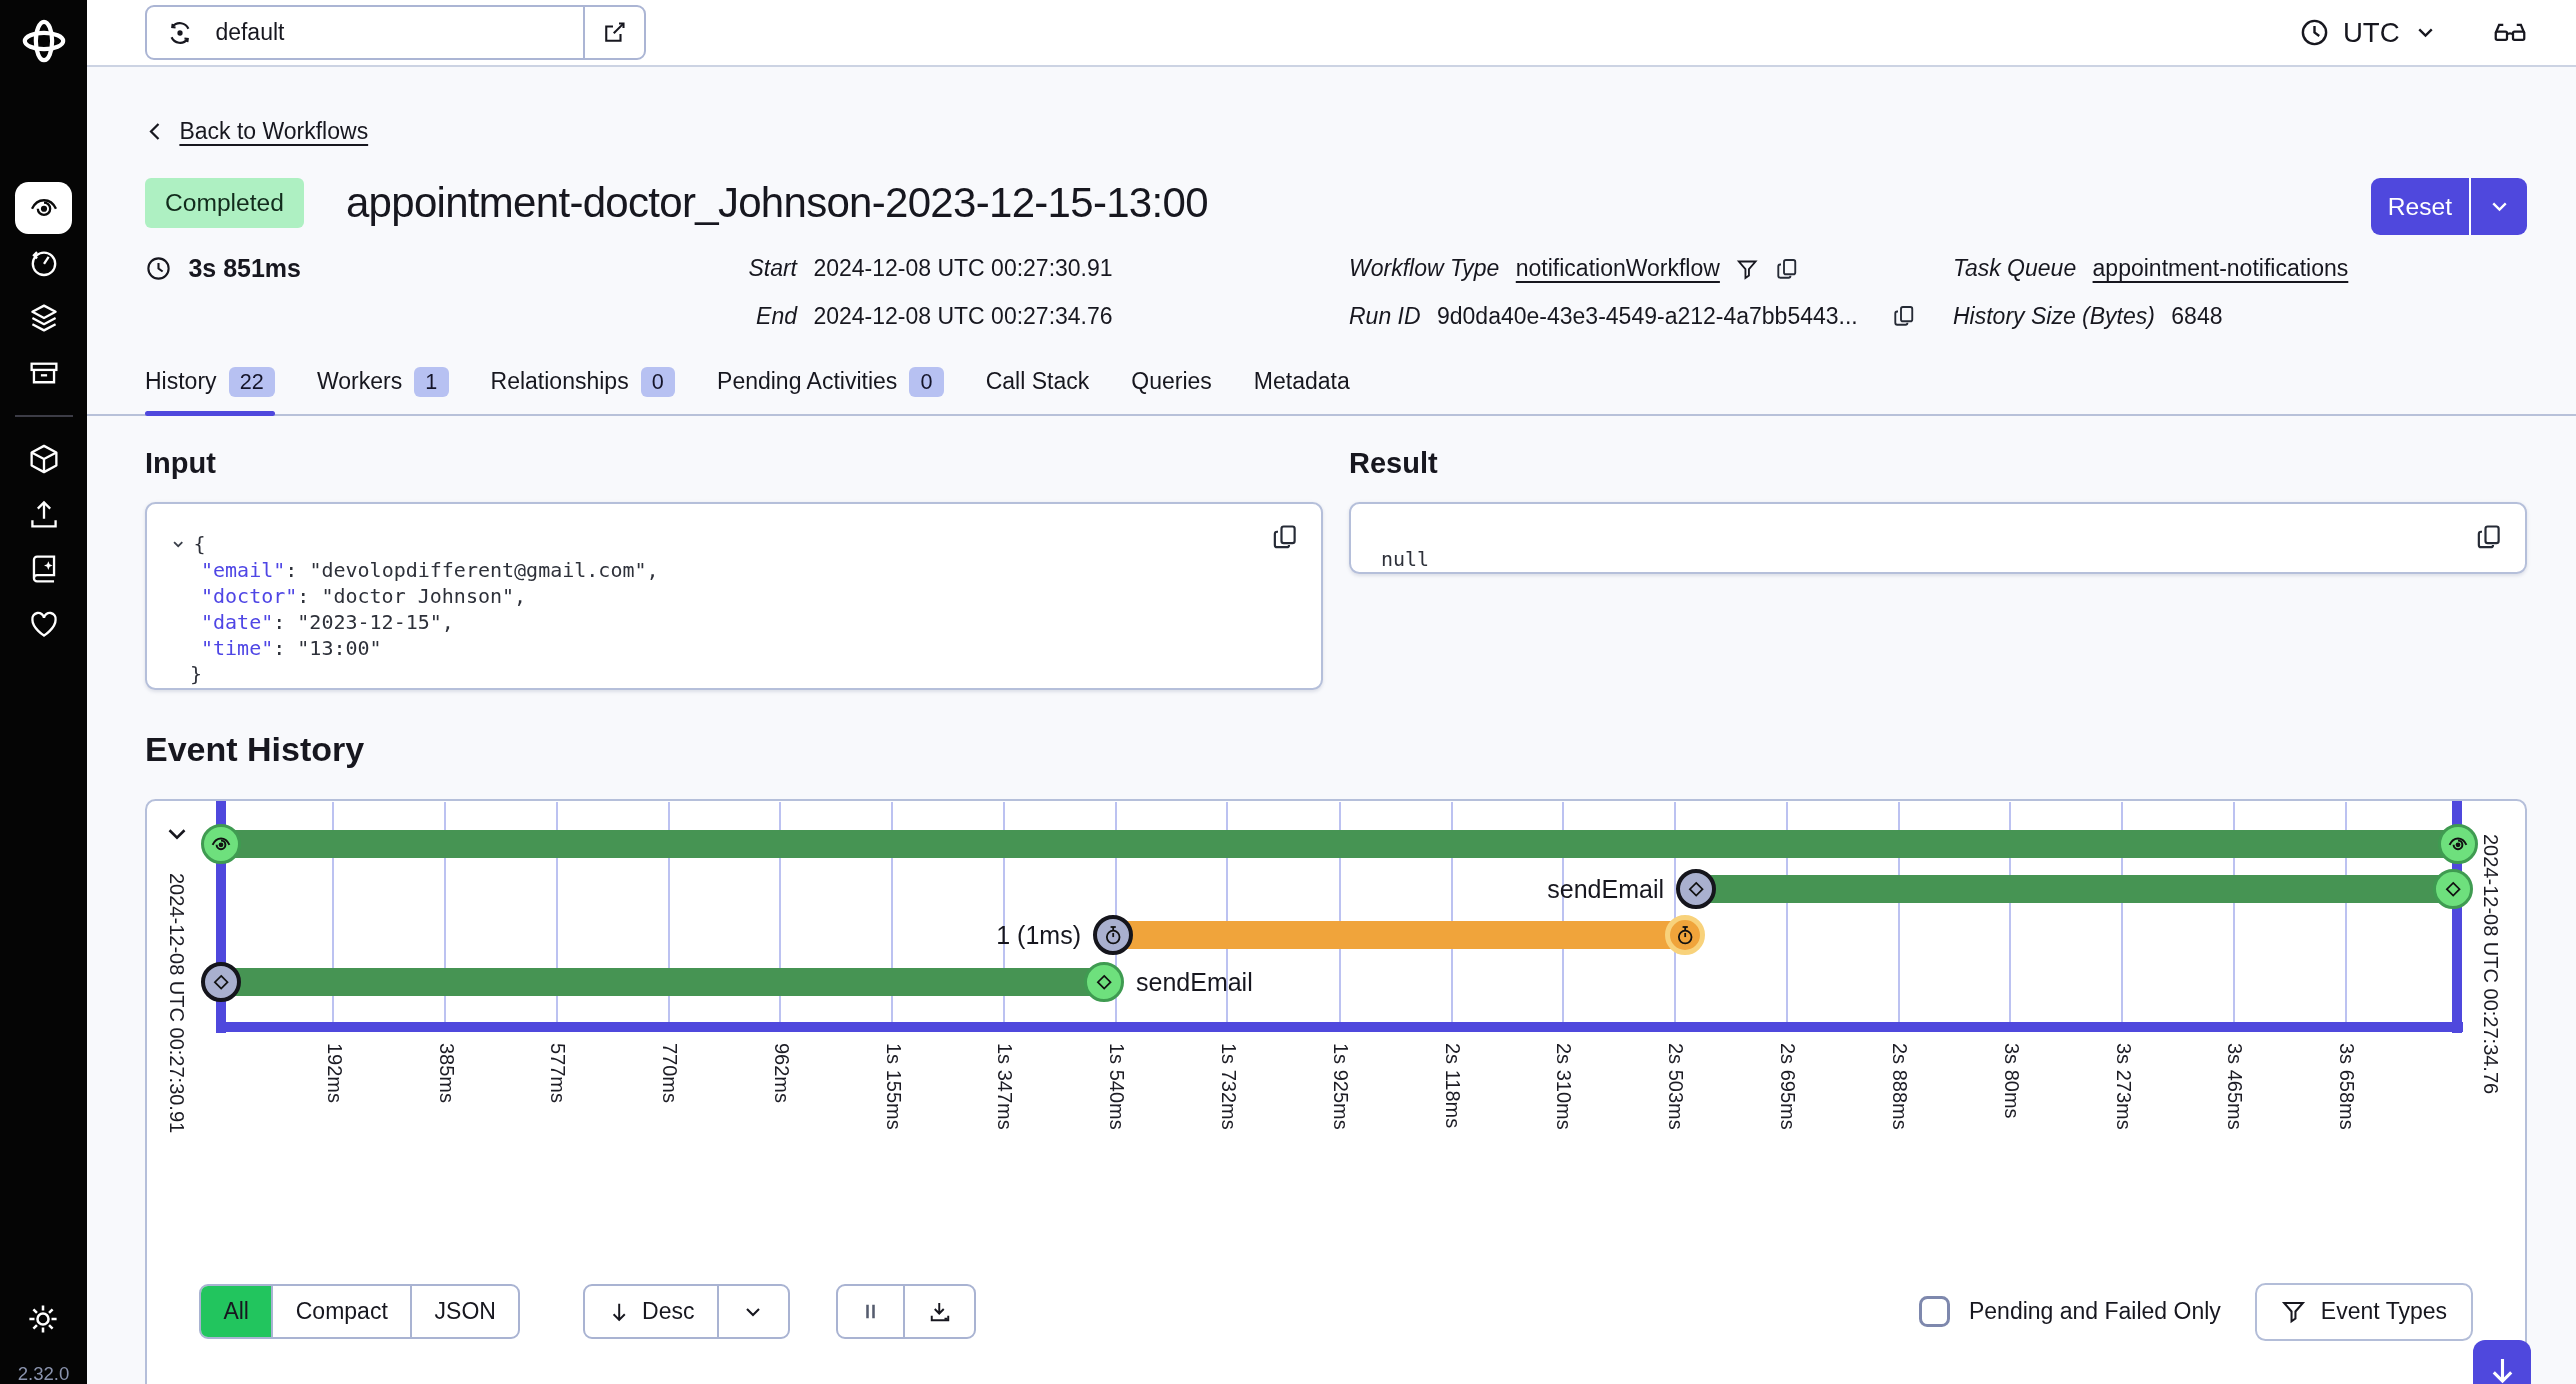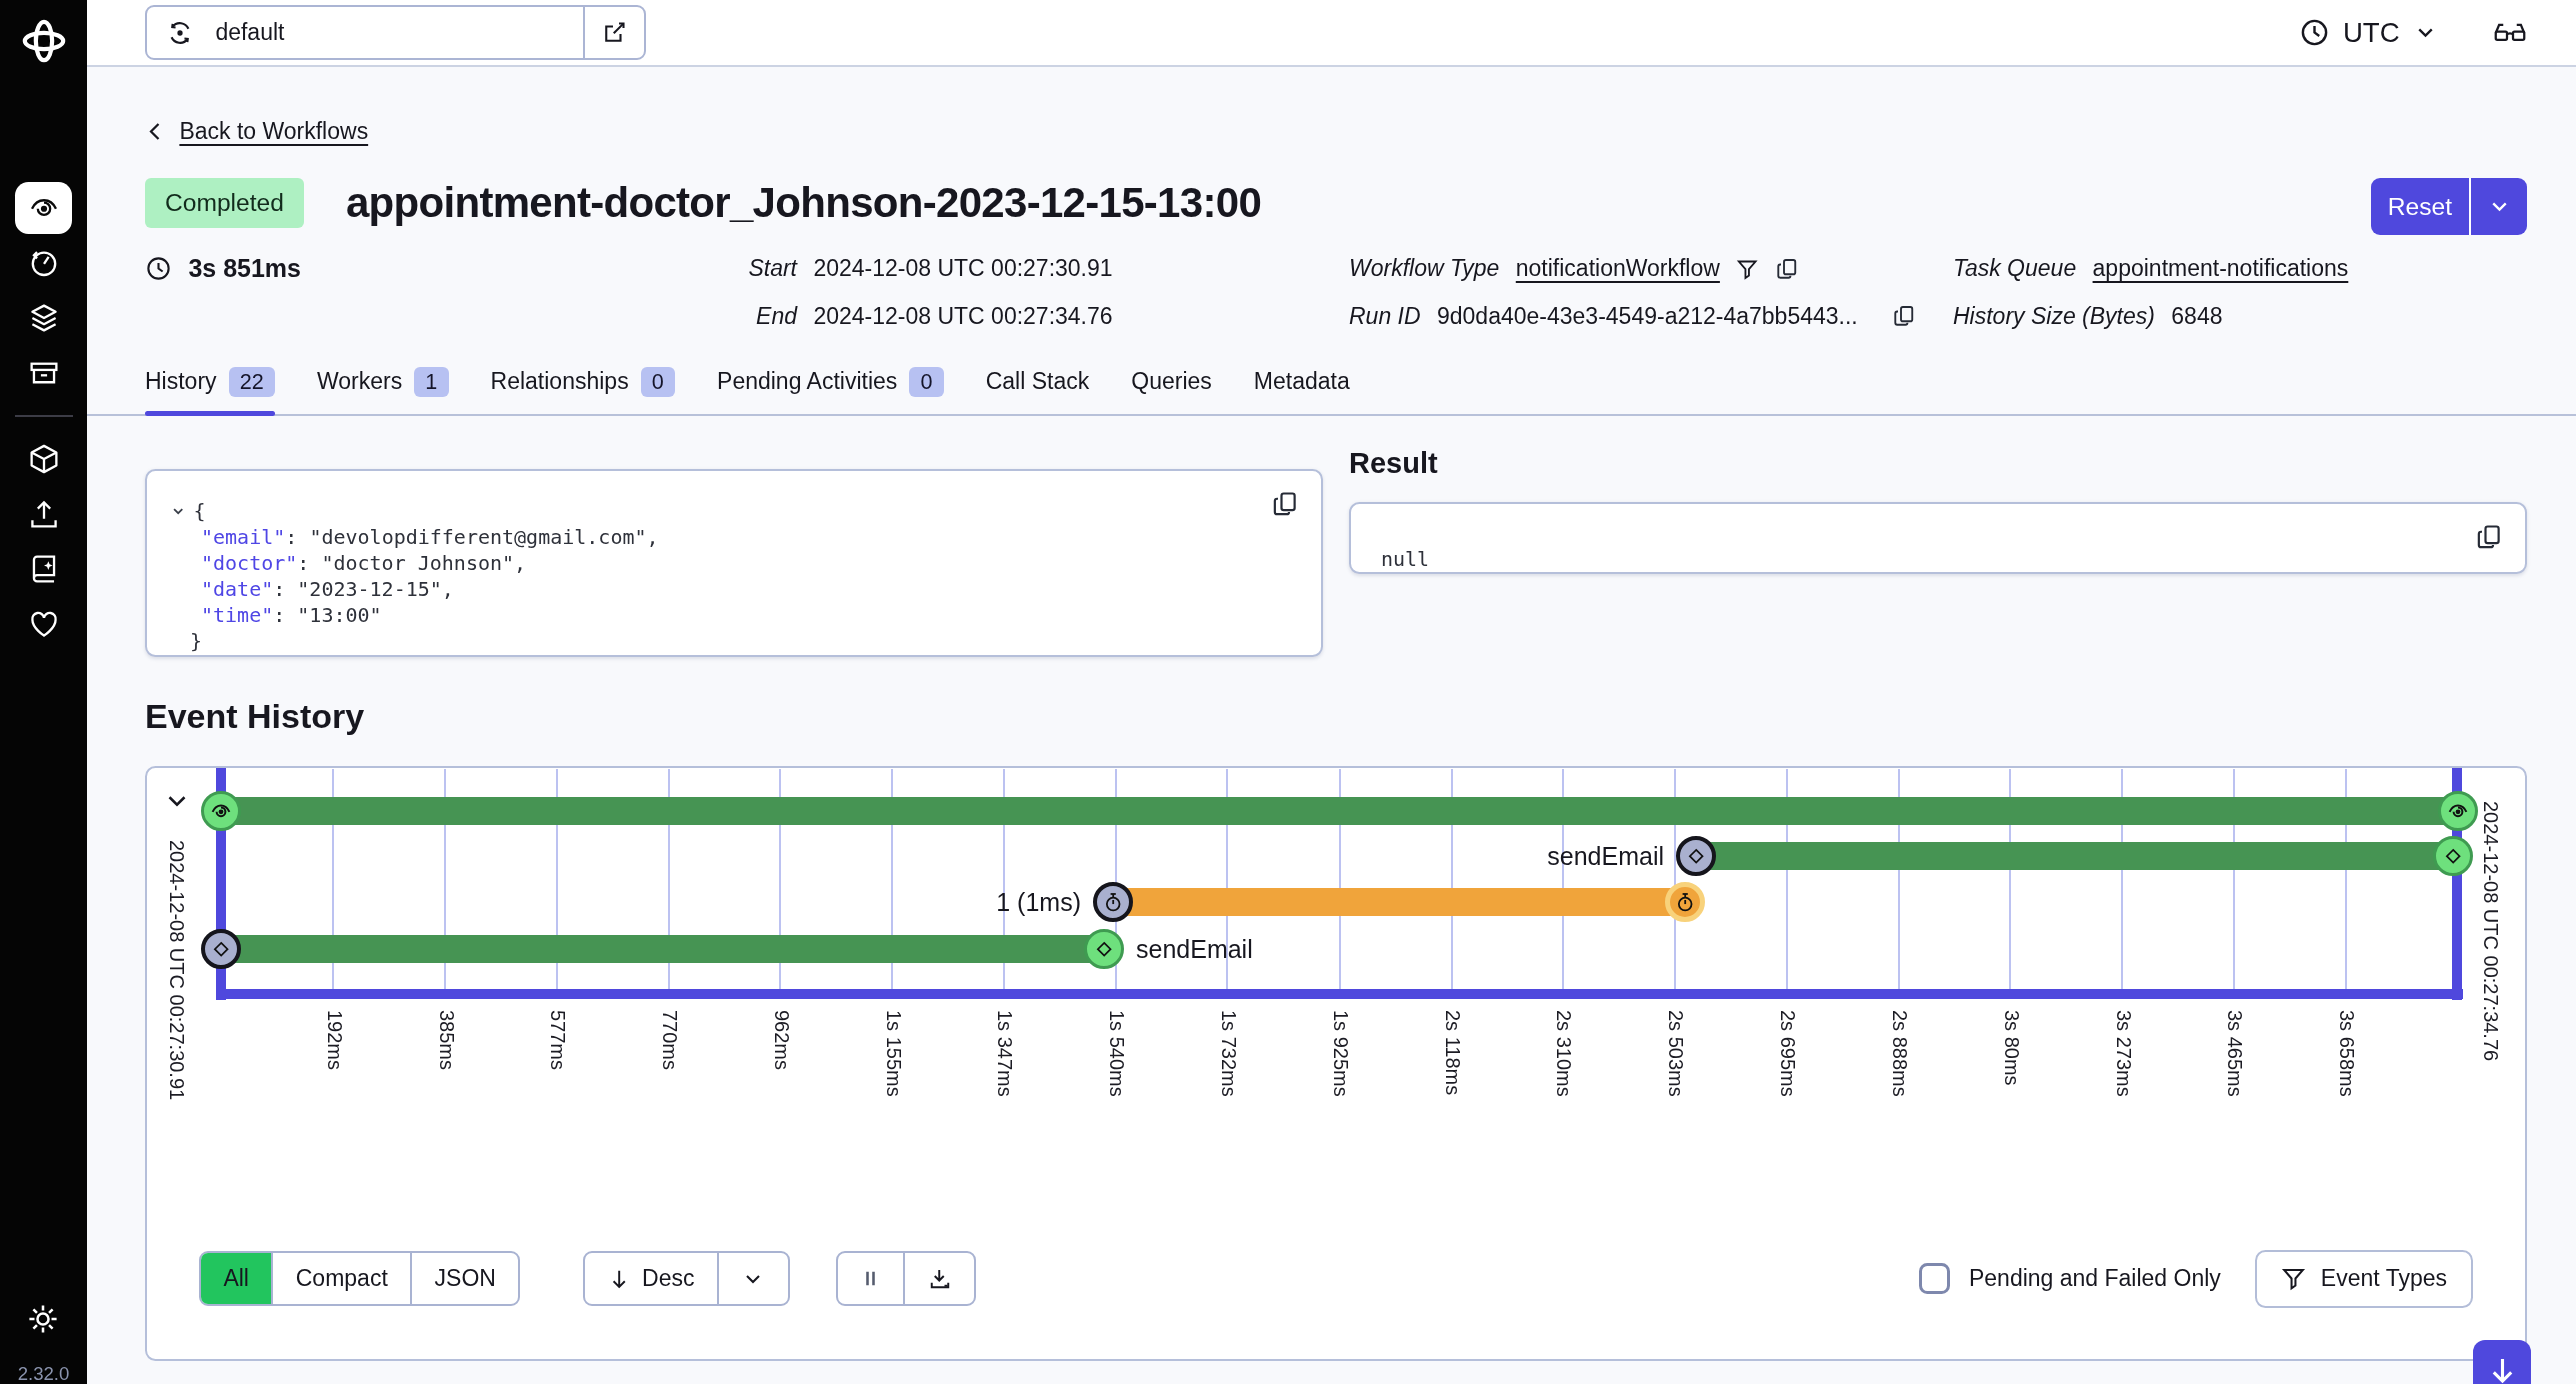--- a/index.html
+++ b/index.html
@@ -30,21 +30,21 @@
   .tz{margin-left:auto;display:flex;align-items:center;gap:13.4px;font-size:27.6px;cursor:pointer}
   .labs{margin-left:54px;cursor:pointer}
 
   
   .main{position:absolute;left:87px;top:69px;right:0;padding:0 49px 0 58px}
   .back{margin-top:49px;display:flex;align-items:center;gap:13.4px;font-size:23px;width:fit-content;cursor:pointer}
   .back span{text-decoration:underline;text-underline-offset:5.2px}
 
   .titlerow{margin-top:33px;display:flex;align-items:center;position:relative}
   .badge-completed{background:#aef0c2;color:#122b1c;font-size:24.6px;padding:11.2px 20px;border-radius:6px}
-  .page-title{margin-left:42px;font-size:42px;font-weight:700;letter-spacing:-0.7px}
+  .page-title{margin-left:42px;font-size:42px;font-weight:400;letter-spacing:-0.7px}
   .reset{position:absolute;right:0;top:0;display:flex;height:57px;border-radius:9px;overflow:hidden}
   .reset-main{background:#4f48dd;color:#fff;font-size:24.6px;padding:0 17px;display:flex;align-items:center;cursor:pointer}
   .reset-caret{background:#4f48dd;border-left:2.2px solid #fff;width:58px;display:flex;align-items:center;justify-content:center;cursor:pointer}
 
   .meta{position:relative;height:101px;margin-top:22.4px;font-size:23px}
   .meta-item{position:absolute;display:flex;align-items:center;gap:16.4px;white-space:nowrap}
   .meta .lbl{font-style:italic}
   .meta .rlbl{display:inline-block;min-width:72px;text-align:right;font-style:italic}
   .meta a{color:#17171f;text-decoration:underline;text-underline-offset:4.5px;cursor:pointer}
   .dur{font-weight:700;font-size:25px}
@@ -316,20 +316,21 @@
           <span>Queries</span>
         </div>
         <div class="tab">
           <span>Metadata</span>
         </div>
       </div>
   </div>
 
   <div class="io">
     <div class="io-col">
+      <h2>Input</h2>
       <div class="codebox input">
         <div class="code" id="input-json">
             <div class="brace-line">
               <svg width="16.4" height="16.4" viewBox="0 0 24 24" fill="none" stroke="#3a3f4a" stroke-width="2.6">
                 <path d="M6 9l6 6 6-6"></path>
               </svg>
               <span>{</span>
             </div>
             <div class="ln"><span class="key">"email"</span><span>: "devolopdifferent@gmail.com",</span></div>
             <div class="ln"><span class="key">"doctor"</span><span>: "doctor Johnson",</span></div>

